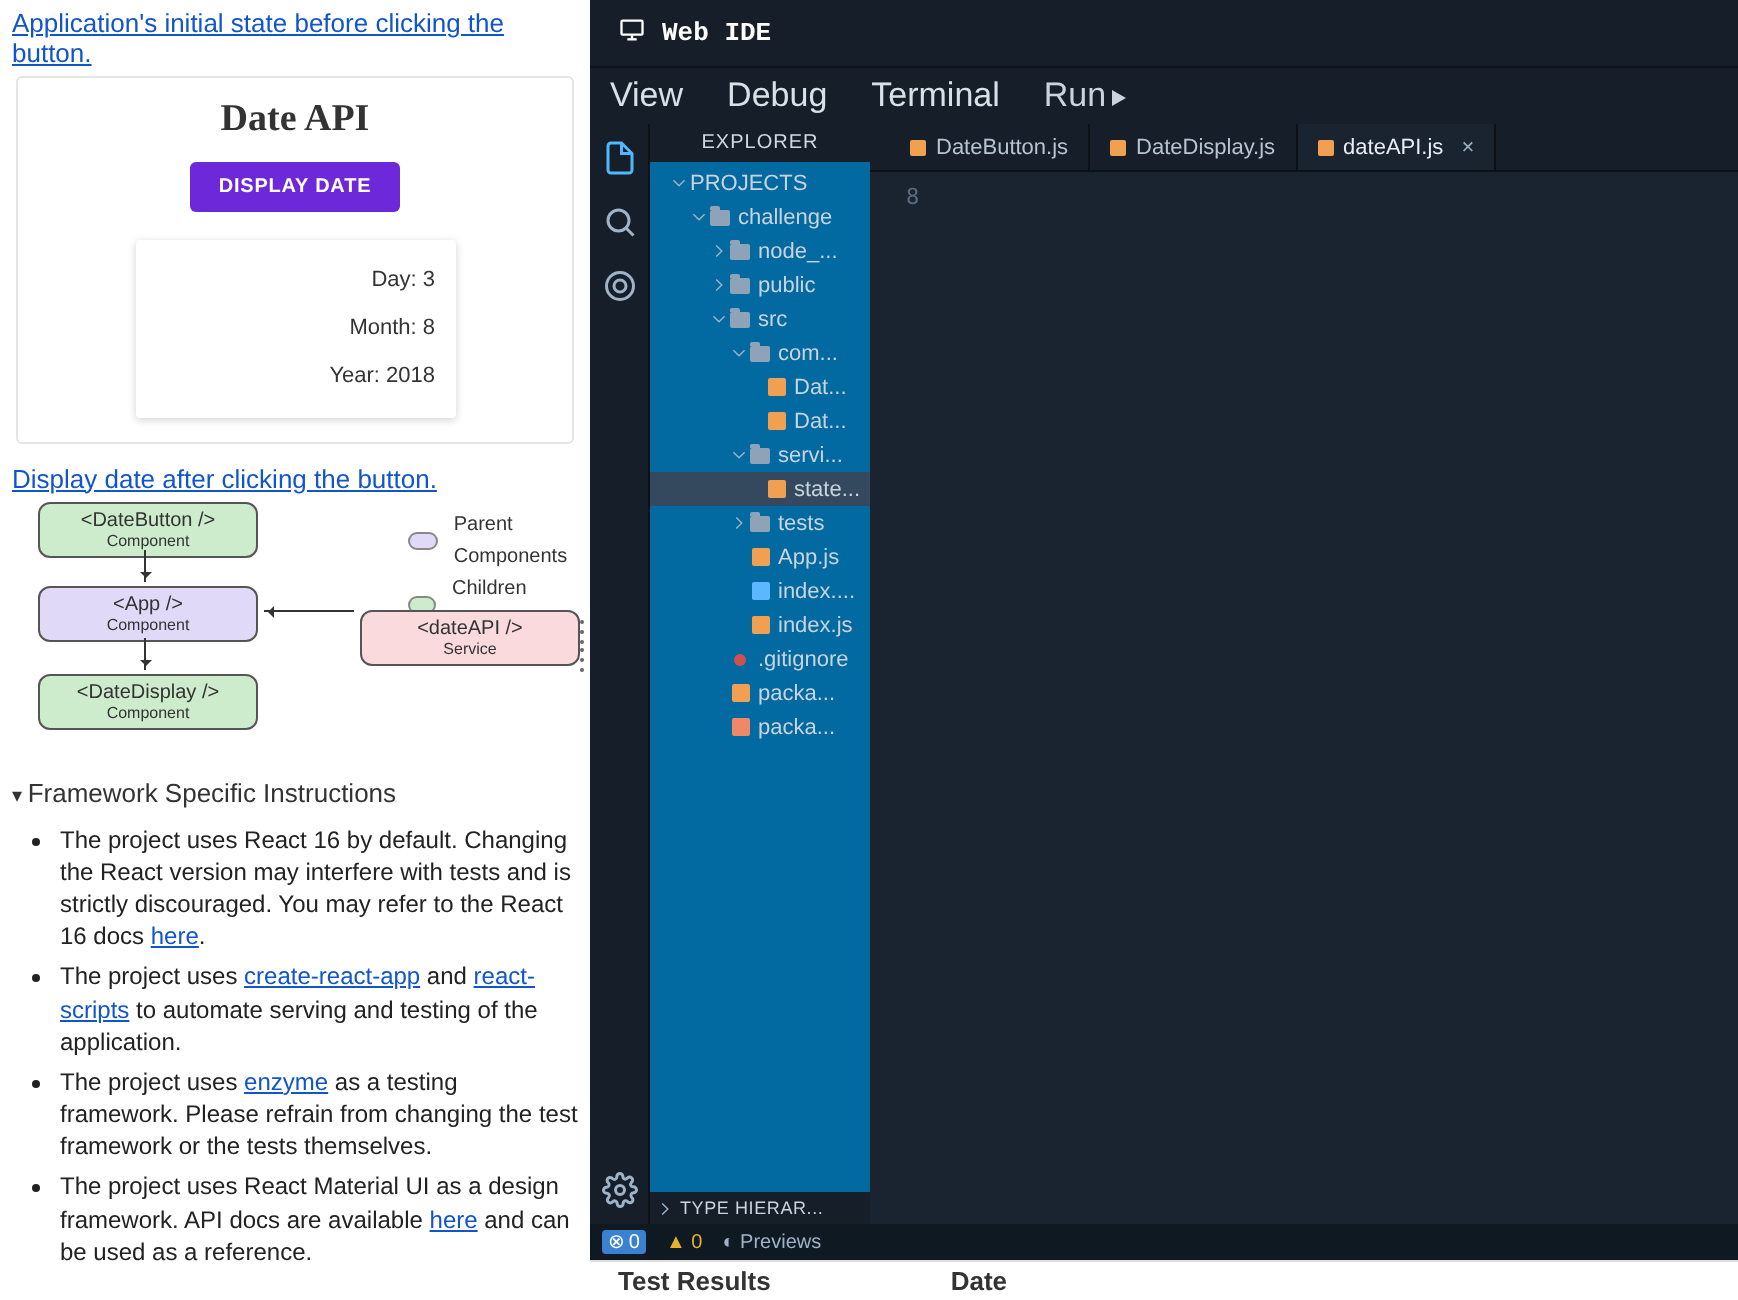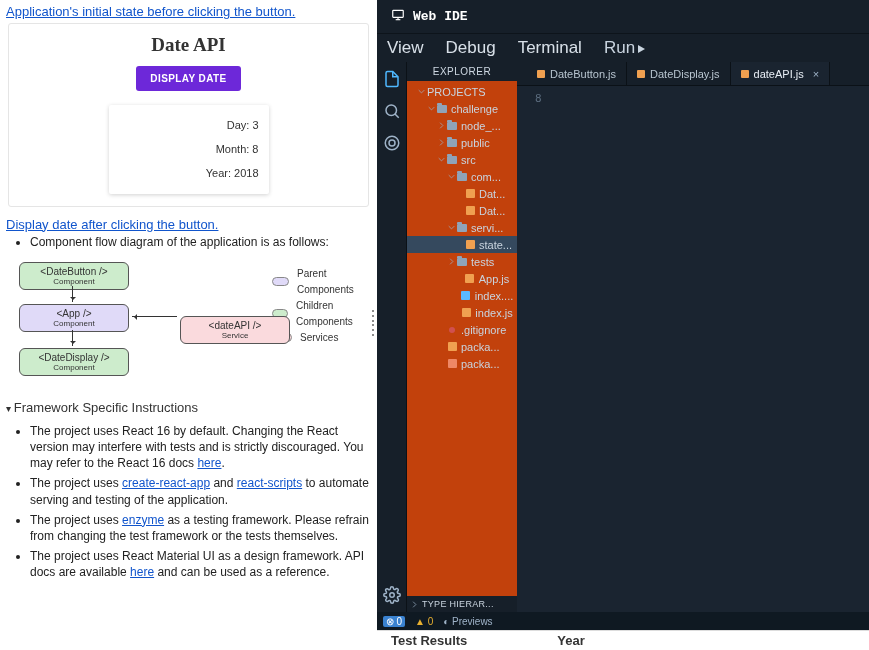--- a/index.html
+++ b/index.html
@@ -2,21 +2,21 @@
 <html><head>
 <meta charset="utf-8">
 <style>
   * { box-sizing: border-box; margin: 0; padding: 0; }
   html, body { height: 100%; }
   body { font-family: Arial, Helvetica, sans-serif; font-size: 13px; color: #333; display: flex; width: 869px; height: 650px; overflow: hidden; }
   a { color: #1155cc; text-decoration: underline; }
 
   
   .left {
-    width: 377px;
+    width: 295px;
     background: #fff;
     padding: 4px 6px 4px 6px;
     overflow-y: auto;
     position: relative;
   }
   .left .gutter {
     position: absolute;
     right: -1px; top: 310px;
     height: 26px; width: 6px;
     display:flex; flex-direction:column; justify-content:space-between;
@@ -98,35 +98,35 @@
   .menu-item.run { color:#c9d4df; }
   .run-tri { display:inline-block; width:0; height:0; border-left:7px solid #c9d4df; border-top:4px solid transparent; border-bottom:4px solid transparent; margin-left:3px; vertical-align:middle; }
 
   .workbench { flex:1; display:flex; min-height:0; }
   .rail { width:30px; background:#161f29; display:flex; flex-direction:column; align-items:center; padding-top:8px; gap:14px; border-right:1px solid #0b1117;}
   .rail .ic { width:18px; height:18px; color:#9fb3c8; display:flex; align-items:center; justify-content:center; }
   .rail .ic.active { color:#4fb8ff; }
   .rail .spacer{flex:1;}
   .rail .gear{ margin-bottom:8px; color:#9fb3c8;}
 
-  .sidebar { width:110px; background:#c2410c; display:flex; flex-direction:column; min-width:0; font-size:11px;}
+  .sidebar { width:110px; background:#0369a1; display:flex; flex-direction:column; min-width:0; font-size:11px;}
   .panel-title { background:#161f29; text-align:center; padding:4px 0; font-size:10px; letter-spacing:0.5px; color:#cfd9e3; }
   .tree { flex:1; overflow:hidden; padding-top:2px;}
   .row { display:flex; align-items:center; height:17px; padding-left:4px; white-space:nowrap; color:#c9d4df; }
   .row .tw { width:8px; height:8px; margin-right:2px; display:inline-flex; align-items:center; justify-content:center; }
   .row .tw svg{width:7px;height:7px;}
   .row.sel { background:#35495e; }
   .row .fic { width:10px; height:10px; margin-right:4px; display:inline-flex; align-items:center; justify-content:center;}
   .folder{ width:10px; height:8px; background:#8fa3b8; border-radius:1px; position:relative;}
   .folder::before{content:'';position:absolute;top:-2px;left:0;width:5px;height:2px;background:#8fa3b8;border-radius:1px 1px 0 0;}
   .jsf { width:9px; height:9px; background:#f0a050; border-radius:1px;}
   .jsb { width:9px; height:9px; background:#5bb8ff; border-radius:1px;}
   .jsr { width:9px; height:9px; background:#e86; border-radius:1px;}
   .dot { width:6px; height:6px; background:#d05050; border-radius:50%;}
-  .ind1{padding-left:10px;} .ind2{padding-left:20px;} .ind3{padding-left:30px;} .ind4{padding-left:40px;} .ind5{padding-left:50px;justify-content:center;} .ind6{padding-left:58px;}
+  .ind1{padding-left:10px;} .ind2{padding-left:20px;} .ind3{padding-left:30px;} .ind4{padding-left:40px;} .ind5{padding-left:50px;} .ind6{padding-left:58px;}
 
   .type-h { background:#161f29; padding:3px 4px; font-size:9px; letter-spacing:0.3px; display:flex; align-items:center; gap:4px; color:#c9d4df;}
   .type-h svg{width:7px;height:7px;}
 
   .editor-area { flex:1; display:flex; flex-direction:column; min-width:0; background:#1a2430;}
   .tabs { display:flex; background:#161f29; height:24px; border-bottom:1px solid #0b1117; }
   .tabgap{width:10px;}
   .tab { display:flex; align-items:center; gap:5px; padding:0 10px; font-size:11px; color:#b8c5d0; border-right:1px solid #0b1117; }
   .tab .jsf{width:8px;height:8px;}
   .tab.active { background:#1a2430; color:#e8eef5;}
@@ -151,23 +151,20 @@
     <span class="display-btn">DISPLAY DATE</span>
     <div class="inner">
       <div>Day: 3</div>
       <div>Month: 8</div>
       <div>Year: 2018</div>
     </div>
   </div>
 
   <a href="#">Display date after clicking the button.</a>
 
-  <ul>
-      <li>Component flow diagram of the application is as follows:</li>
-    </ul>
 
   <div class="diagram">
     <div class="blocks" style="width:290px;">
       <div class="node n1">
         <div class="top">&lt;DateButton /&gt;</div>
           <div class="bot">Component</div>
       </div>
       <div class="node n2">
         <div class="top">&lt;App /&gt;</div>
           <div class="bot">Component</div>
@@ -444,15 +441,15 @@
     </div>
   </div>
 
   <div class="status">
     <span class="err">⊗<span>0</span></span>
     <span class="warn">▲ <span>0</span></span>
     <span>◐ <span>Previews</span></span>
   </div>
   <div class="bottom">
     <span>Test Results</span>
-    <span>Year</span>
+    <span>Date</span>
   </div>
 </div>
 
 </body></html>

